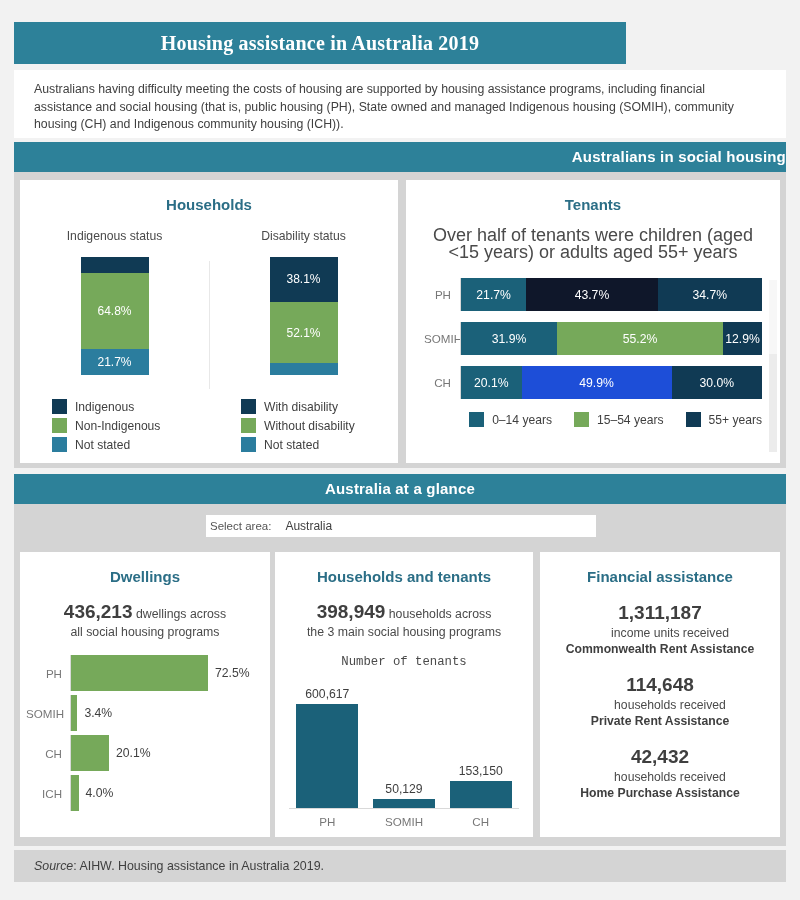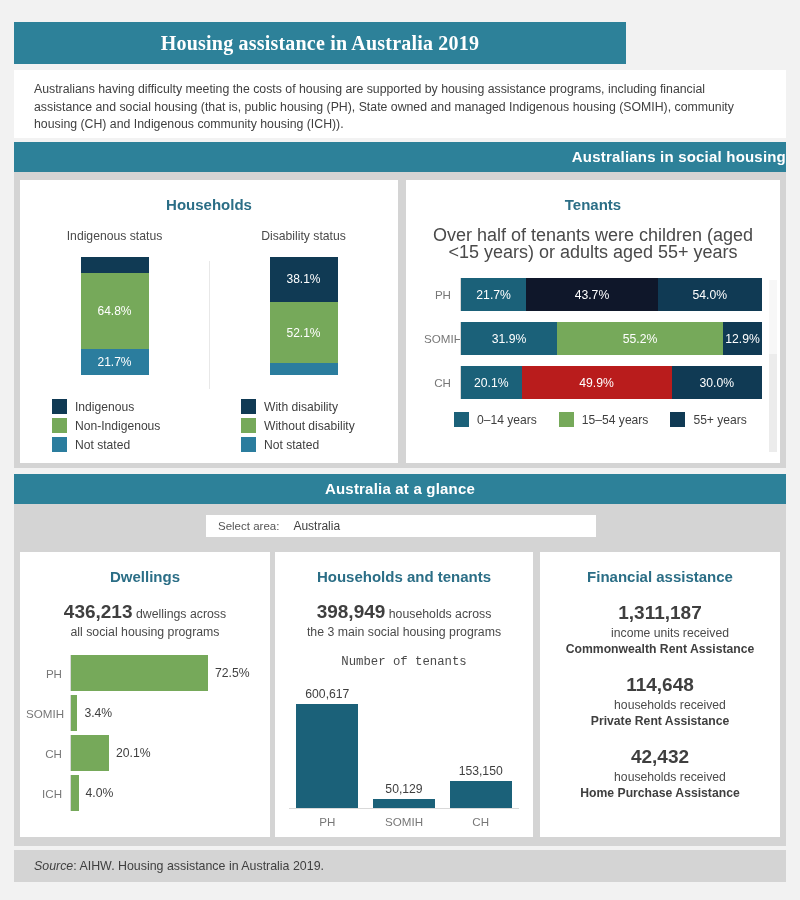--- a/index.html
+++ b/index.html
@@ -169,21 +169,21 @@
   }
   .tn-seg {
     display: flex;
     align-items: center;
     justify-content: center;
     color: #ffffff;
     font-size: 12.2px;
   }
   .tn-legend {
     display: flex;
-    justify-content: flex-start;
+    justify-content: flex-end;
     gap: 22px;
     margin-top: 2px;
     padding-left: 30px;
   }
   .tn-legend .legend-row { font-size: 12.1px; }
 
   .scroll-track {
     position: absolute;
     right: 3px; top: 100px;
     width: 8px; height: 172px;
@@ -200,21 +200,21 @@
   #glance-band { left: 14px; top: 474px; width: 772px; height: 372px; }
   #glance-header { top: 474px; }
 
   .select-wrap {
     position: absolute;
     left: 206px; top: 515px;
     width: 390px; height: 22px;
     background: #ffffff;
     display: flex;
     align-items: center;
-    padding-left: 12px;
+    padding-left: 4px;
     font-size: 11.5px;
     color: #555555;
   }
   .select-label { color: #555555; }
   .select-value {
     margin-left: 14px;
     color: #3f3f3f;
     font-size: 12px;
   }
 
@@ -417,38 +417,38 @@
     <div class="card-title">Tenants</div>
     <div class="card-sub">Over half of tenants were children (aged &lt;15 years) or adults aged 55+ years</div>
 
     <div class="tn-chart">
 
       <div class="tn-row">
         <div class="tn-label">PH</div>
         <div class="tn-bars">
           <div class="tn-seg" style="flex:21.7;background:#1b6179">21.7%</div>
           <div class="tn-seg" style="flex:43.7;background:#0f172a">43.7%</div>
-          <div class="tn-seg" style="flex:34.7;background:#103a54">54.0%</div>
+          <div class="tn-seg" style="flex:34.7;background:#103a54">34.7%</div>
         </div>
       </div>
 
       <div class="tn-row">
         <div class="tn-label">SOMIH</div>
         <div class="tn-bars">
           <div class="tn-seg" style="flex:31.9;background:#1b6179">31.9%</div>
           <div class="tn-seg" style="flex:55.2;background:#76a95a">55.2%</div>
           <div class="tn-seg" style="flex:12.9;background:#103a54">12.9%</div>
         </div>
       </div>
 
       <div class="tn-row">
         <div class="tn-label">CH</div>
         <div class="tn-bars">
           <div class="tn-seg" style="flex:20.1;background:#1b6179">20.1%</div>
-          <div class="tn-seg" style="flex:49.9;background:#b91c1c">49.9%</div>
+          <div class="tn-seg" style="flex:49.9;background:#1d4ed8">49.9%</div>
           <div class="tn-seg" style="flex:30.0;background:#103a54">30.0%</div>
         </div>
       </div>
 
       <div class="tn-legend">
         <div class="legend-row">
           <span class="swatch" style="background:#1b6179"></span>
           <span>0–14 years</span>
         </div>
         <div class="legend-row">

